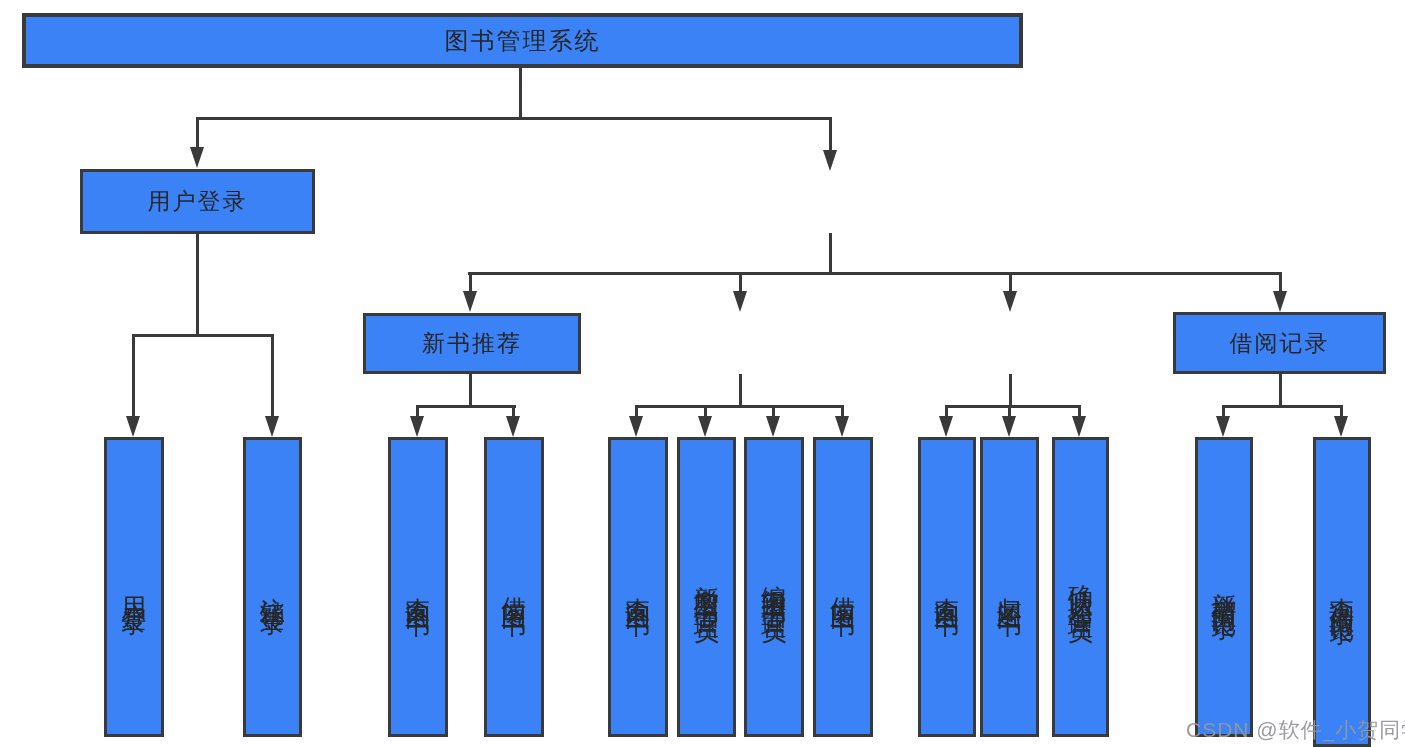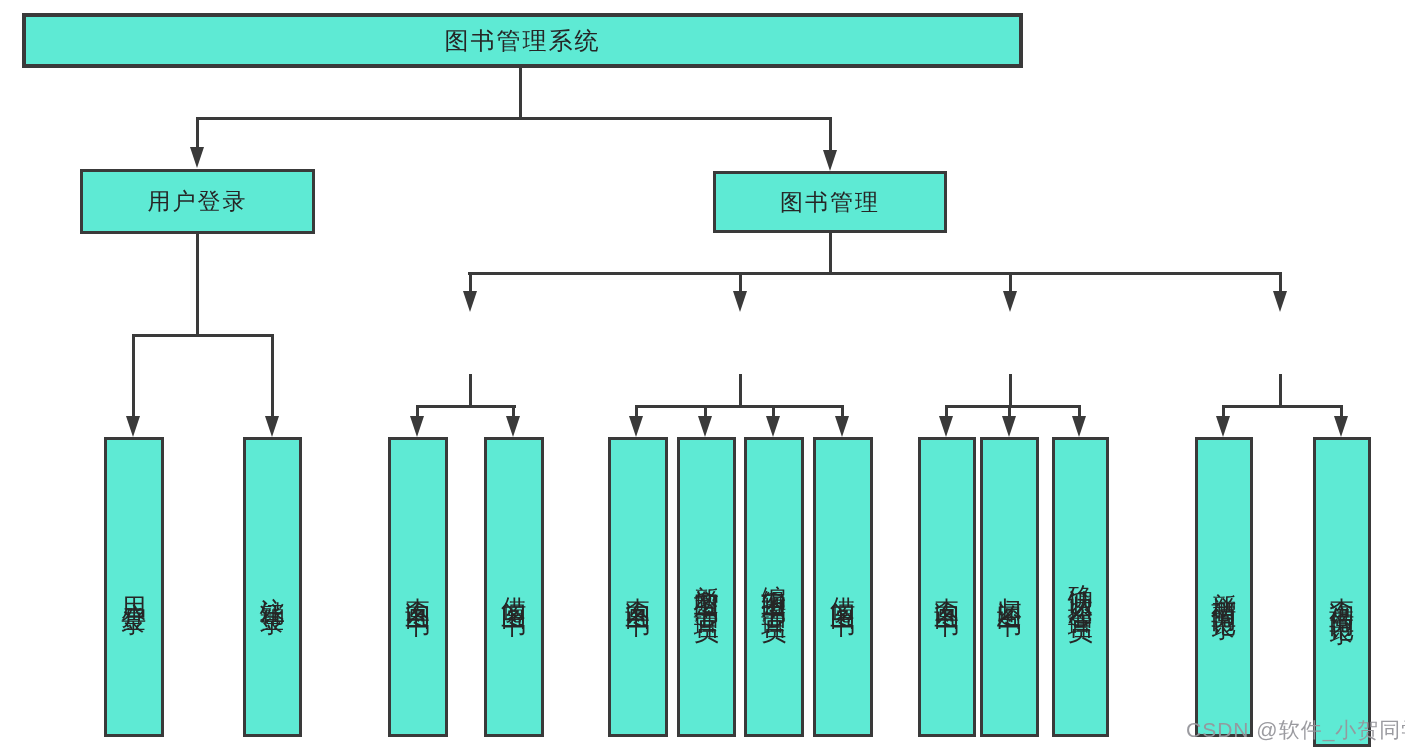--- a/index.html
+++ b/index.html
@@ -9,21 +9,21 @@
     height: 747px;
     background: #ffffff;
     overflow: hidden;
     font-family: "Liberation Sans", sans-serif;
     color: #262626;
   }
   .box {
     position: absolute;
     box-sizing: border-box;
     border: 3px solid #3a3a3a;
-    background: #5eead4;
+    background: #3b82f6;
     display: flex;
     align-items: center;
     justify-content: center;
     text-align: center;
   }
   .box.root { border-width: 4px; font-size: 24px; letter-spacing: 2px; }
   .box.lvl  { font-size: 23px; letter-spacing: 2px; }
   .vtext {
     writing-mode: vertical-lr;
     text-orientation: mixed;
@@ -53,25 +53,26 @@
 </style>
 </head>
 <body>
 
 <div class="canvas">
 
   <div class="box root" style="left:22px; top:13px; width:1001px; height:55px;">图书管理系统</div>
 
   <div class="box lvl" style="left:80px; top:169px; width:235px; height:65px;">用户登录</div>
 
-  <div class="box lvl" style="left:713px; top:171px; width:234px; height:62px;">图书管理</div>
+
+  <div class="box lvl" style="left:363px; top:313px; width:218px; height:61px;">新书推荐</div>
 
 
 
-
+  <div class="box lvl" style="left:1173px; top:312px; width:213px; height:62px;">借阅记录</div>
 
   <div class="box" style="left:104px; top:437px; width:60px; height:300px;">
     <span class="vtext">用户登录</span>
   </div>
   <div class="box" style="left:243px; top:437px; width:59px; height:300px;">
     <span class="vtext">注销登录</span>
   </div>
 
   <div class="box" style="left:388px; top:437px; width:60px; height:300px;">
     <span class="vtext">查询图书</span>

